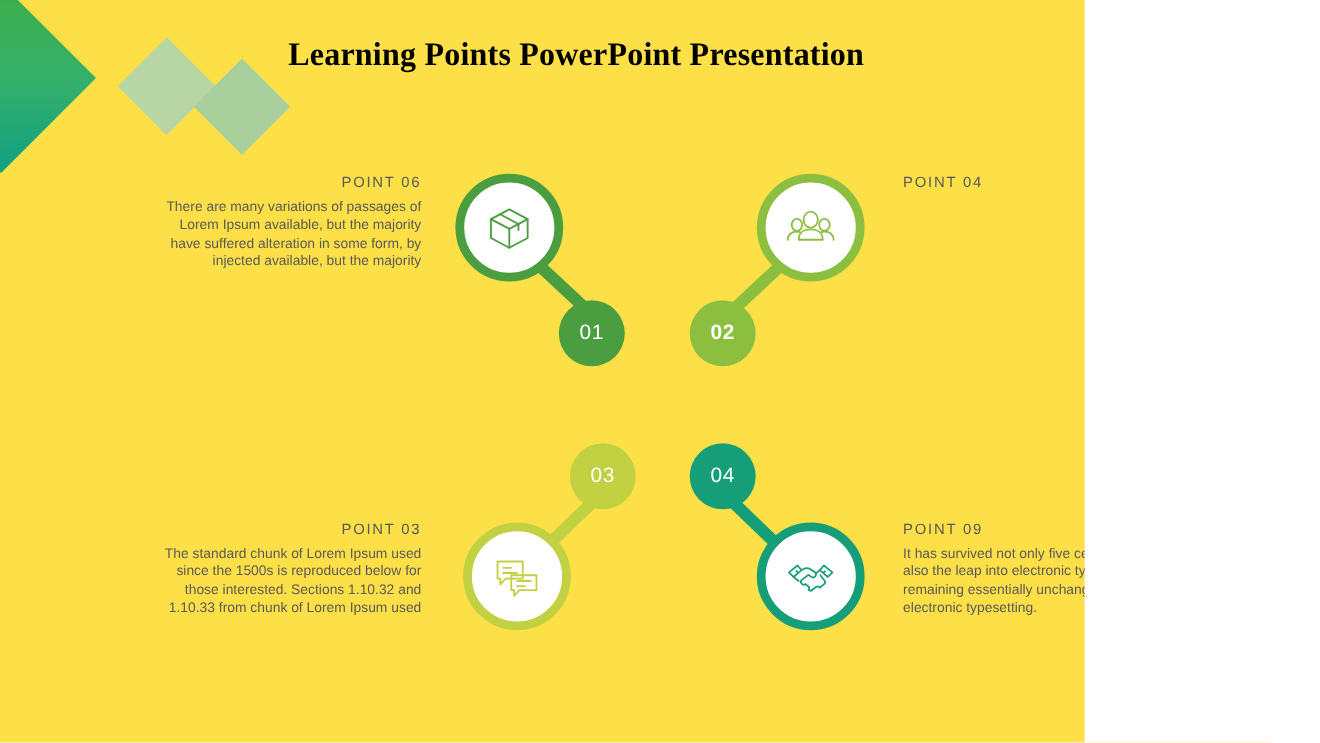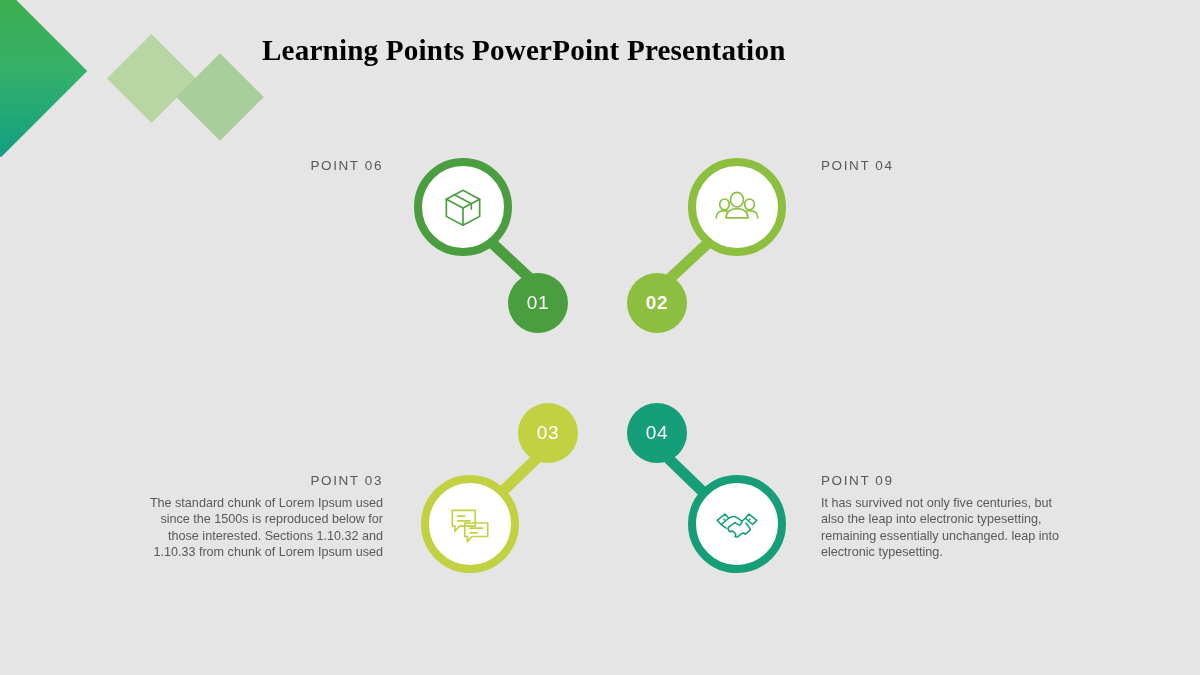--- a/index.html
+++ b/index.html
@@ -5,24 +5,25 @@
   html, body {
     margin: 0;
     padding: 0;
     background: #ffffff;
   }
   body {
     font-family: "Liberation Sans", sans-serif;
   }
   #slide {
     position: relative;
-    width: 1200px;
+    width: 948px;
     height: 675px;
-    background: #e5e5e5;
+    background: #fde047;
     overflow: hidden;
+    padding-left: 38px;
   }
 
   
   .diamond {
     position: absolute;
     transform: rotate(45deg);
   }
   #diamond-large {
     left: -60px;
     top: 10px;
@@ -154,20 +155,21 @@
 <div id="slide">
 
   <div class="diamond" id="diamond-large"></div>
   <div class="diamond" id="diamond-mid"></div>
   <div class="diamond" id="diamond-small"></div>
 
   <div id="title">Learning Points PowerPoint Presentation</div>
 
   <div class="point-block right-align" id="block-01">
     <p class="point-heading">POINT 06</p>
+    <p class="point-body">There are many variations of passages of Lorem Ipsum available, but the majority have suffered alteration in some form, by injected available, but the majority</p>
   </div>
 
   <div class="point-block left-align" id="block-02">
     <p class="point-heading">POINT 04</p>
   </div>
 
   <div class="point-block right-align" id="block-03">
     <p class="point-heading">POINT 03</p>
     <p class="point-body">The standard chunk of Lorem Ipsum used since the 1500s is reproduced below for those interested. Sections 1.10.32 and 1.10.33 from chunk of Lorem Ipsum used</p>
   </div>

